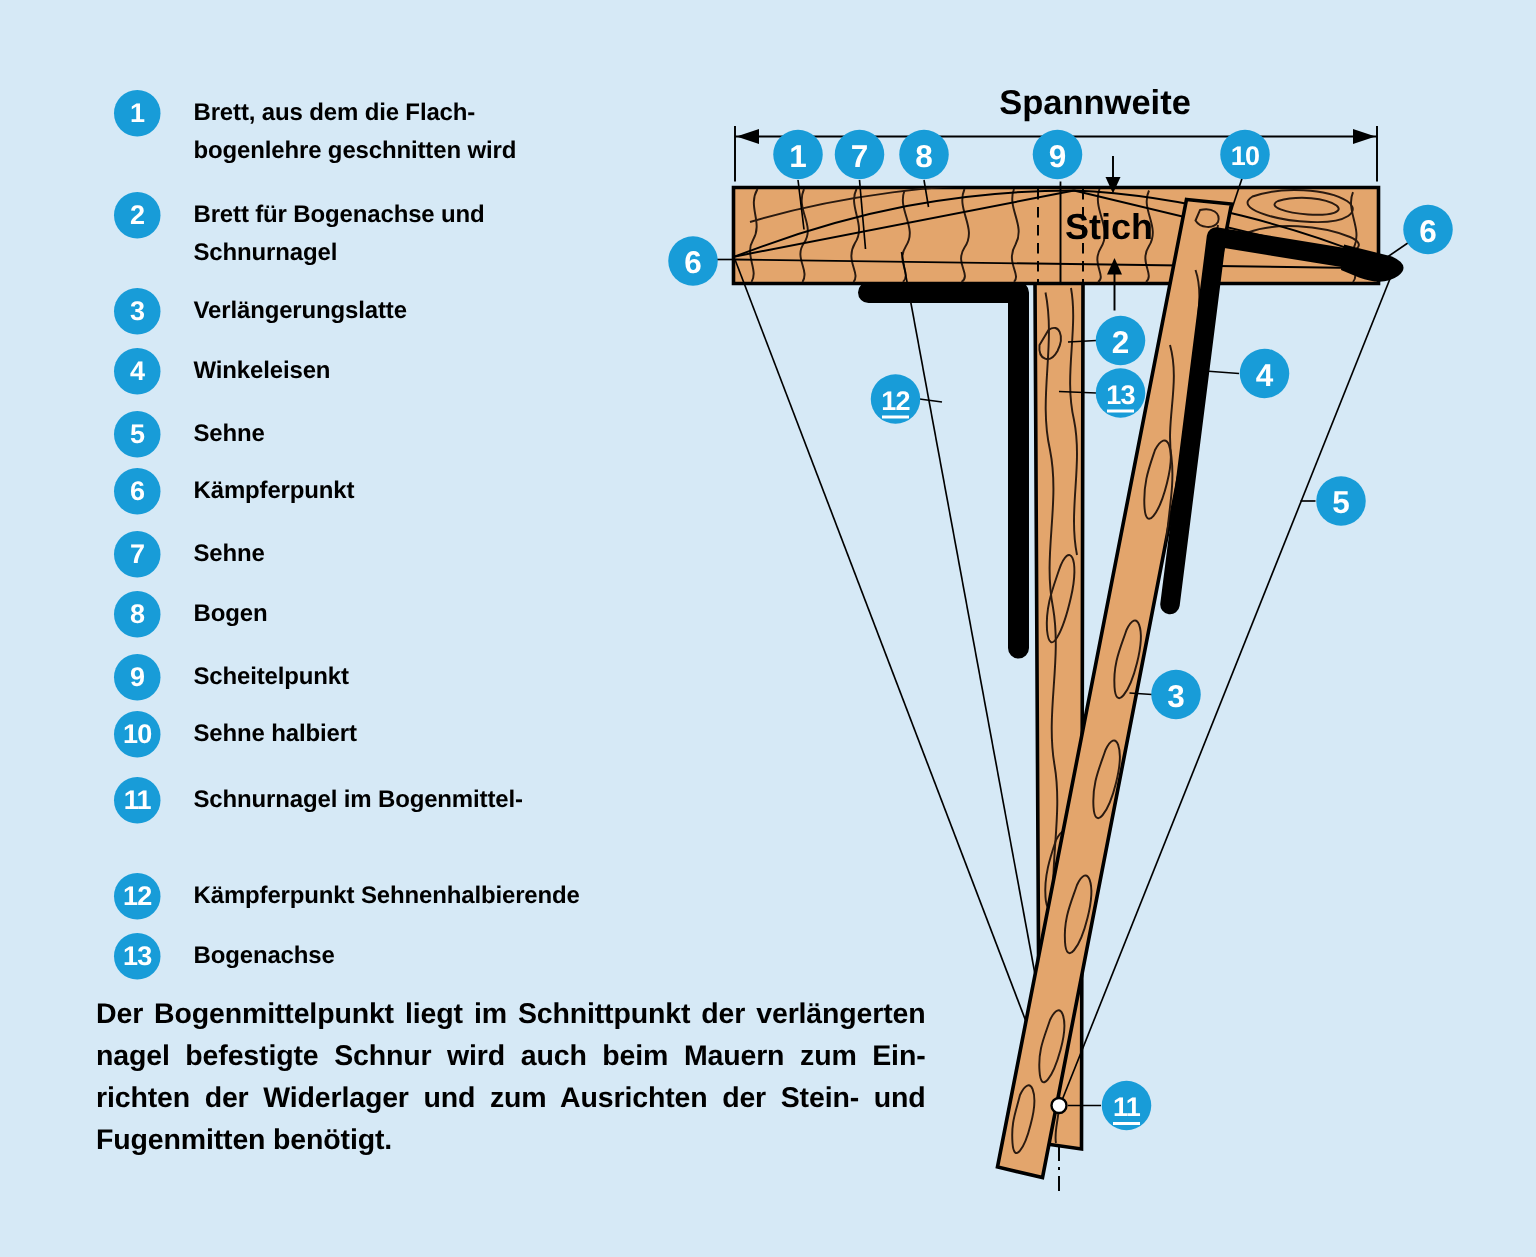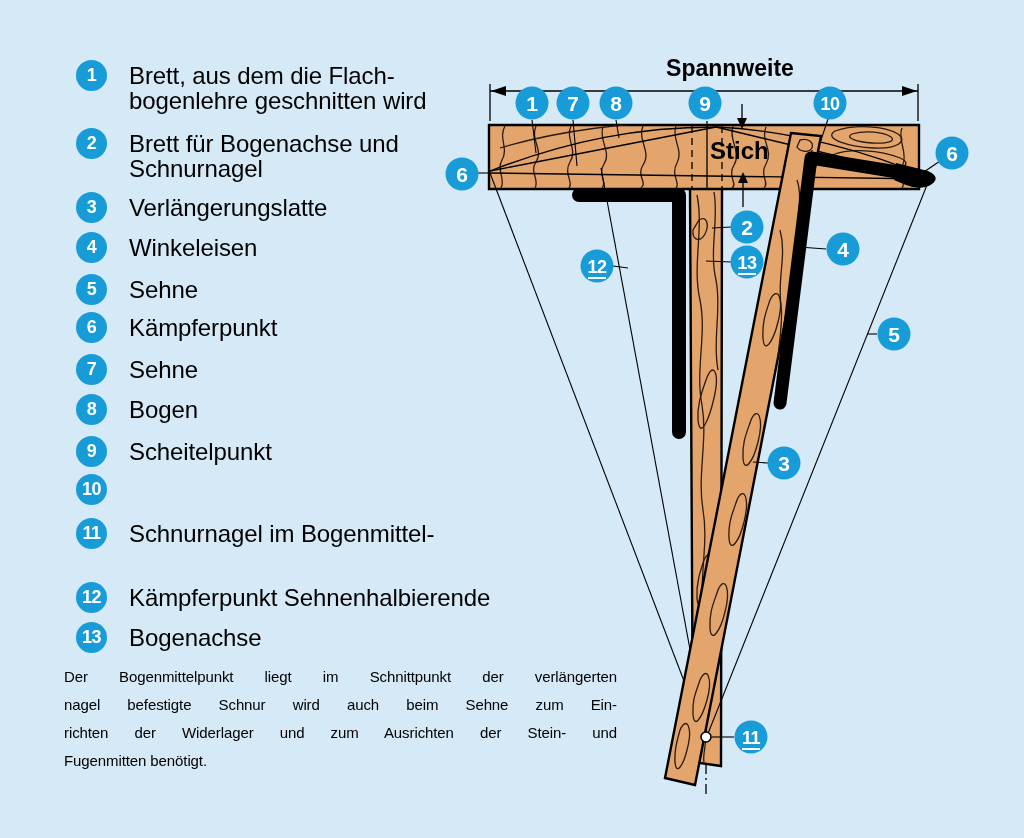--- a/index.html
+++ b/index.html
@@ -10,26 +10,26 @@
     color:#000;
   }
   .diagram-svg{position:absolute;left:0;top:0;}
   .lrow{position:absolute;display:flex;align-items:flex-start;}
   .lcirc{
     width:31px;height:31px;border-radius:50%;background:#189CD8;color:#fff;
     font-weight:bold;font-size:18px;display:flex;align-items:center;justify-content:center;
     flex:0 0 31px;letter-spacing:-0.5px;
   }
   .ltext{
-    margin-left:22px;padding-top:3px;font-weight:normal;font-size:24px;line-height:25px;
+    margin-left:22px;padding-top:3px;font-weight:bold;font-size:16px;line-height:25px;
     letter-spacing:-0.1px;white-space:nowrap;
   }
   .note{
     position:absolute;left:64px;top:663px;width:553px;
-    font-weight:normal;font-size:15px;line-height:28px;letter-spacing:-0.1px;
+    font-weight:bold;font-size:19px;line-height:28px;letter-spacing:-0.1px;
   }
   .note .nline{text-align:justify;text-align-last:justify;}
   .note .nline:last-child{text-align-last:left;}
   svg text{font-family:"Liberation Sans", sans-serif;font-weight:bold;}
   .cnum{fill:#fff;font-size:21px;text-anchor:middle;}
   .cnum2{fill:#fff;font-size:18px;text-anchor:middle;letter-spacing:-0.5px;}
   .dlabel{fill:#000;}
 </style>
 </head>
 <body>
@@ -88,20 +88,23 @@
         </div>
       </div>
     <div class="lrow" style="left:76px;top:436px">
         <div class="lcirc">9</div>
         <div class="ltext">
           <div>Scheitelpunkt</div>
         </div>
       </div>
     <div class="lrow" style="left:76px;top:474px">
         <div class="lcirc">10</div>
+        <div class="ltext">
+          <div>Sehne halbiert</div>
+        </div>
       </div>
     <div class="lrow" style="left:76px;top:518px">
         <div class="lcirc">11</div>
         <div class="ltext">
           <div>Schnurnagel im Bogenmittel-</div>
         </div>
       </div>
     <div class="lrow" style="left:76px;top:582px">
         <div class="lcirc">12</div>
         <div class="ltext">
@@ -111,21 +114,21 @@
     <div class="lrow" style="left:76px;top:622px">
         <div class="lcirc">13</div>
         <div class="ltext">
           <div>Bogenachse</div>
         </div>
       </div>
   </div>
 
   <div class="note">
     <div class="nline">Der Bogenmittelpunkt liegt im Schnittpunkt der verlängerten</div>
-    <div class="nline">nagel befestigte Schnur wird auch beim Sehne zum Ein-</div>
+    <div class="nline">nagel befestigte Schnur wird auch beim Mauern zum Ein-</div>
     <div class="nline">richten der Widerlager und zum Ausrichten der Stein- und</div>
     <div class="nline">Fugenmitten benötigt.</div>
   </div>
 
   <svg class="diagram-svg" width="1024" height="838" viewBox="0 0 1024 838">
     <defs>
       <clipPath id="hb">
           <polygon points="489,125 919,125 919,189 489,189"></polygon>
         </clipPath>
       <clipPath id="vb">

